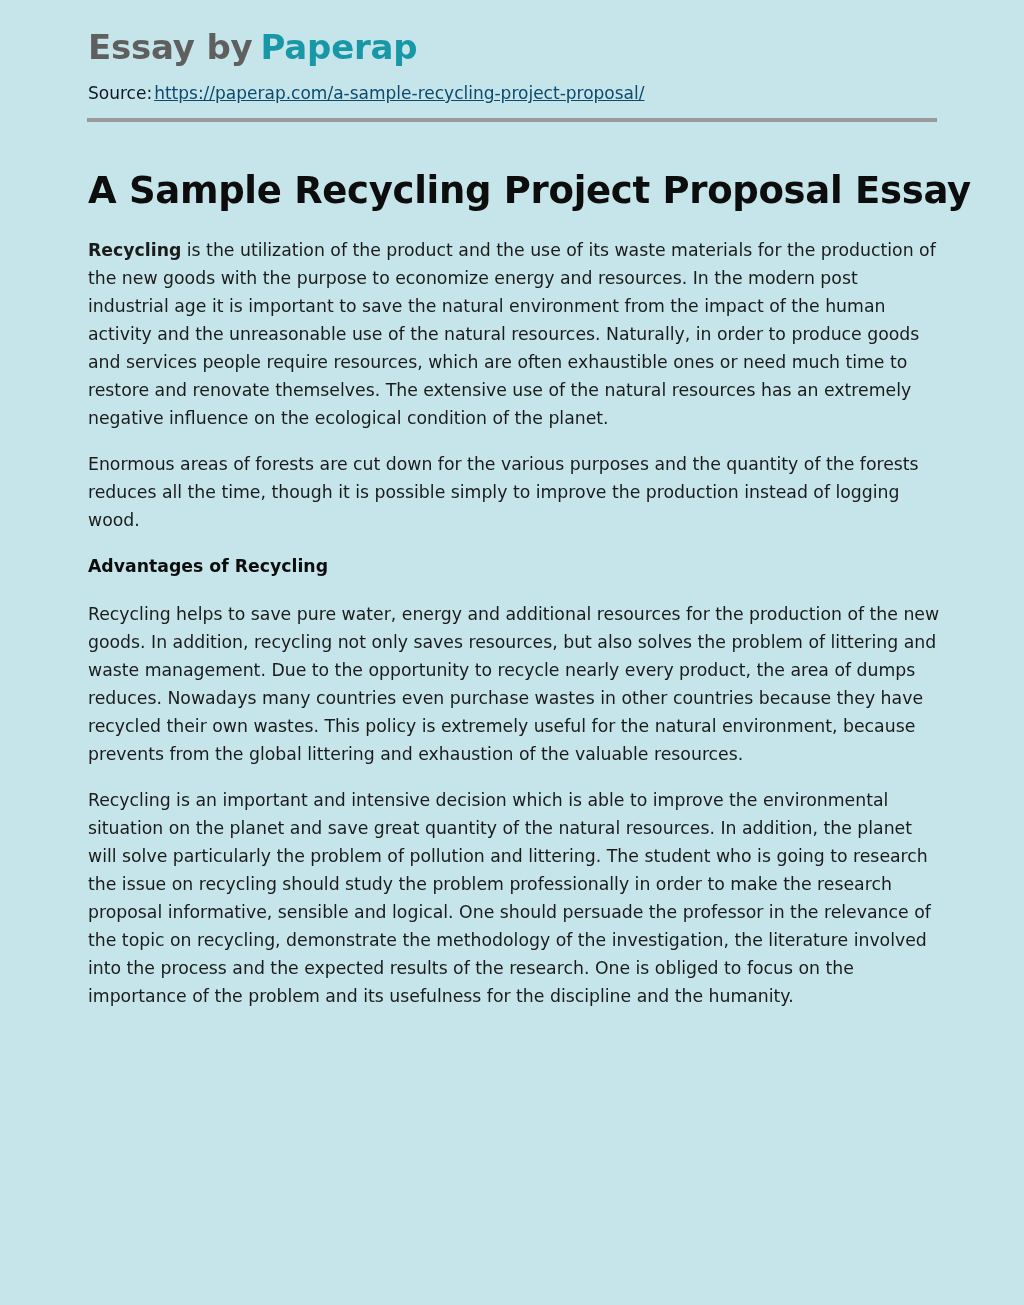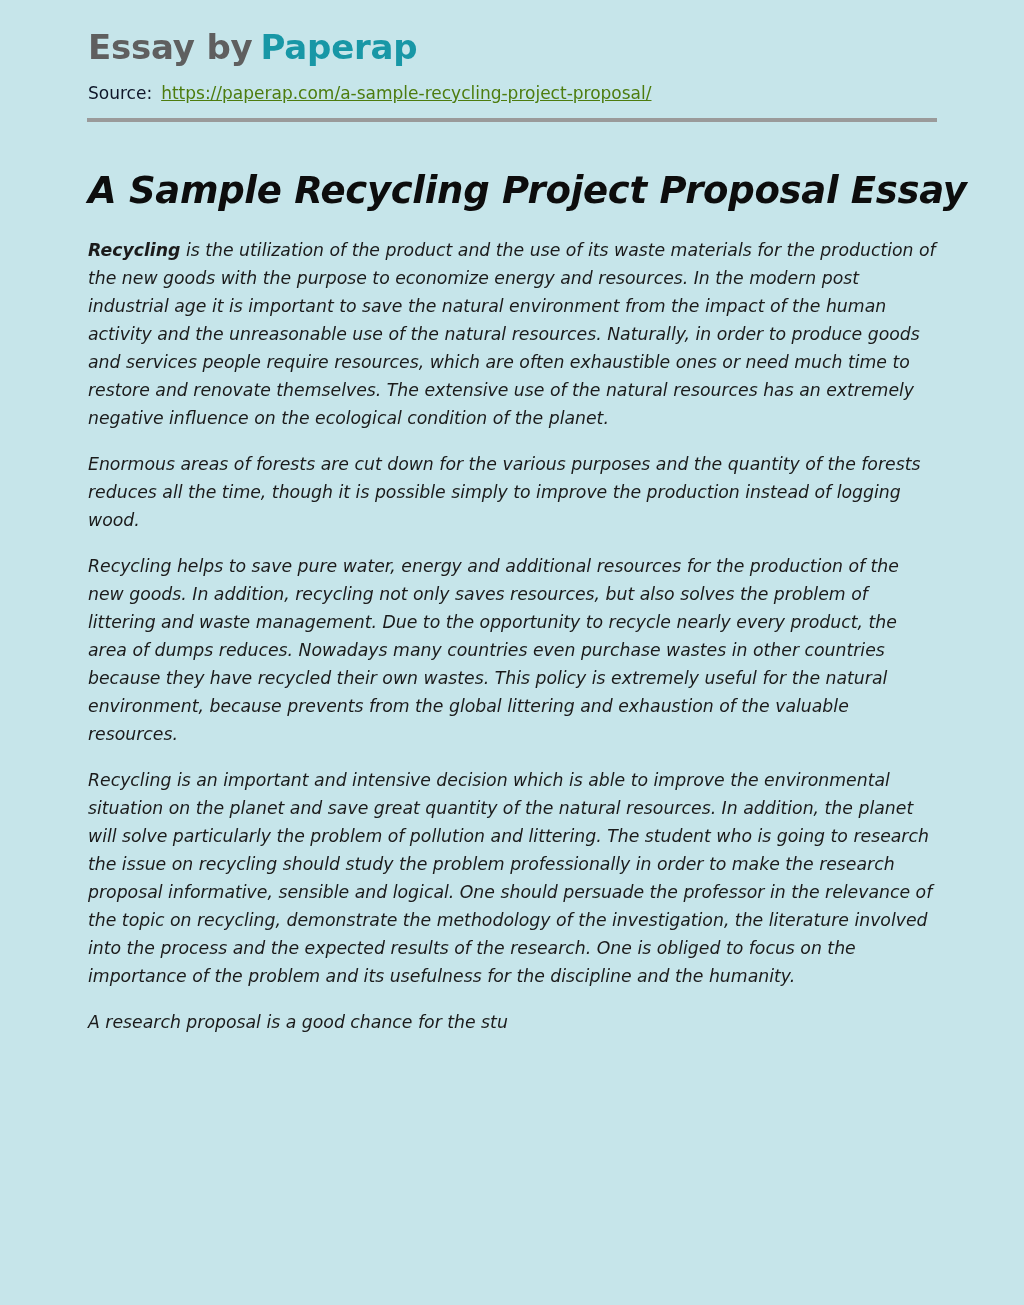--- a/index.html
+++ b/index.html
@@ -45,23 +45,23 @@
     margin-top: 14px;
     font-size: 17px;
     line-height: 22px;
     color: #5f5f5f;
     white-space: nowrap;
   }
   .source-label {
     color: #0f172a;
   }
   .source-url {
-    color: #4d7c0f;
+    color: #0c4a6e;
     text-decoration: underline;
-    margin-left: 9px;
+    margin-left: 2px;
   }
 
   .header-rule {
     margin: 14px 88px 0 87px;
     height: 4px;
     background: #9a9a9a;
     border: 0;
     width: 850px;
   }
 
@@ -77,30 +77,28 @@
   }
 
   .article-title {
     font-size: 37px;
     font-weight: bold;
     color: #0d0d0d;
     line-height: 46px;
     margin: 0 0 22px 0;
     letter-spacing: -0.3px;
     white-space: nowrap;
-    font-style: italic;
   }
 
   .para {
     font-size: 17.3px;
     line-height: 28px;
     color: #1b1b1b;
     margin: 0 0 18px 0;
     text-align: left;
-    font-style: italic;
   }
   .para:last-child {
     margin-bottom: 0;
   }
   .lead-term {
     font-weight: bold;
   }
 
   .subheading {
     font-size: 17.3px;
@@ -132,24 +130,24 @@
 
   <div class="article">
     <div class="article-inner">
 
       <h1 class="article-title">A Sample Recycling Project Proposal Essay</h1>
 
       <p class="para"><span class="lead-term">Recycling</span><span> is the utilization of the product and the use of its waste materials for the production of the new goods with the purpose to economize energy and resources. In the modern post industrial age it is important to save the natural environment from the impact of the human activity and the unreasonable use of the natural resources. Naturally, in order to produce goods and services people require resources, which are often exhaustible ones or need much time to restore and renovate themselves. The extensive use of the natural resources has an extremely negative influence on the ecological condition of the planet.</span></p>
 
       <p class="para">Enormous areas of forests are cut down for the various purposes and the quantity of the forests reduces all the time, though it is possible simply to improve the production instead of logging wood.</p>
 
+      <h2 class="subheading">Advantages of Recycling</h2>
 
 
       <p class="para">Recycling helps to save pure water, energy and additional resources for the production of the new goods. In addition, recycling not only saves resources, but also solves the problem of littering and waste management. Due to the opportunity to recycle nearly every product, the area of dumps reduces. Nowadays many countries even purchase wastes in other countries because they have recycled their own wastes. This policy is extremely useful for the natural environment, because prevents from the global littering and exhaustion of the valuable resources.</p>
 
       <p class="para">Recycling is an important and intensive decision which is able to improve the environmental situation on the planet and save great quantity of the natural resources. In addition, the planet will solve particularly the problem of pollution and littering. The student who is going to research the issue on recycling should study the problem professionally in order to make the research proposal informative, sensible and logical. One should persuade the professor in the relevance of the topic on recycling, demonstrate the methodology of the investigation, the literature involved into the process and the expected results of the research. One is obliged to focus on the importance of the problem and its usefulness for the discipline and the humanity.</p>
 
-      <p class="para para-truncated">A research proposal is a good chance for the stu</p>
 
     </div>
   </div>
 
 </div>
 
 </body></html>

